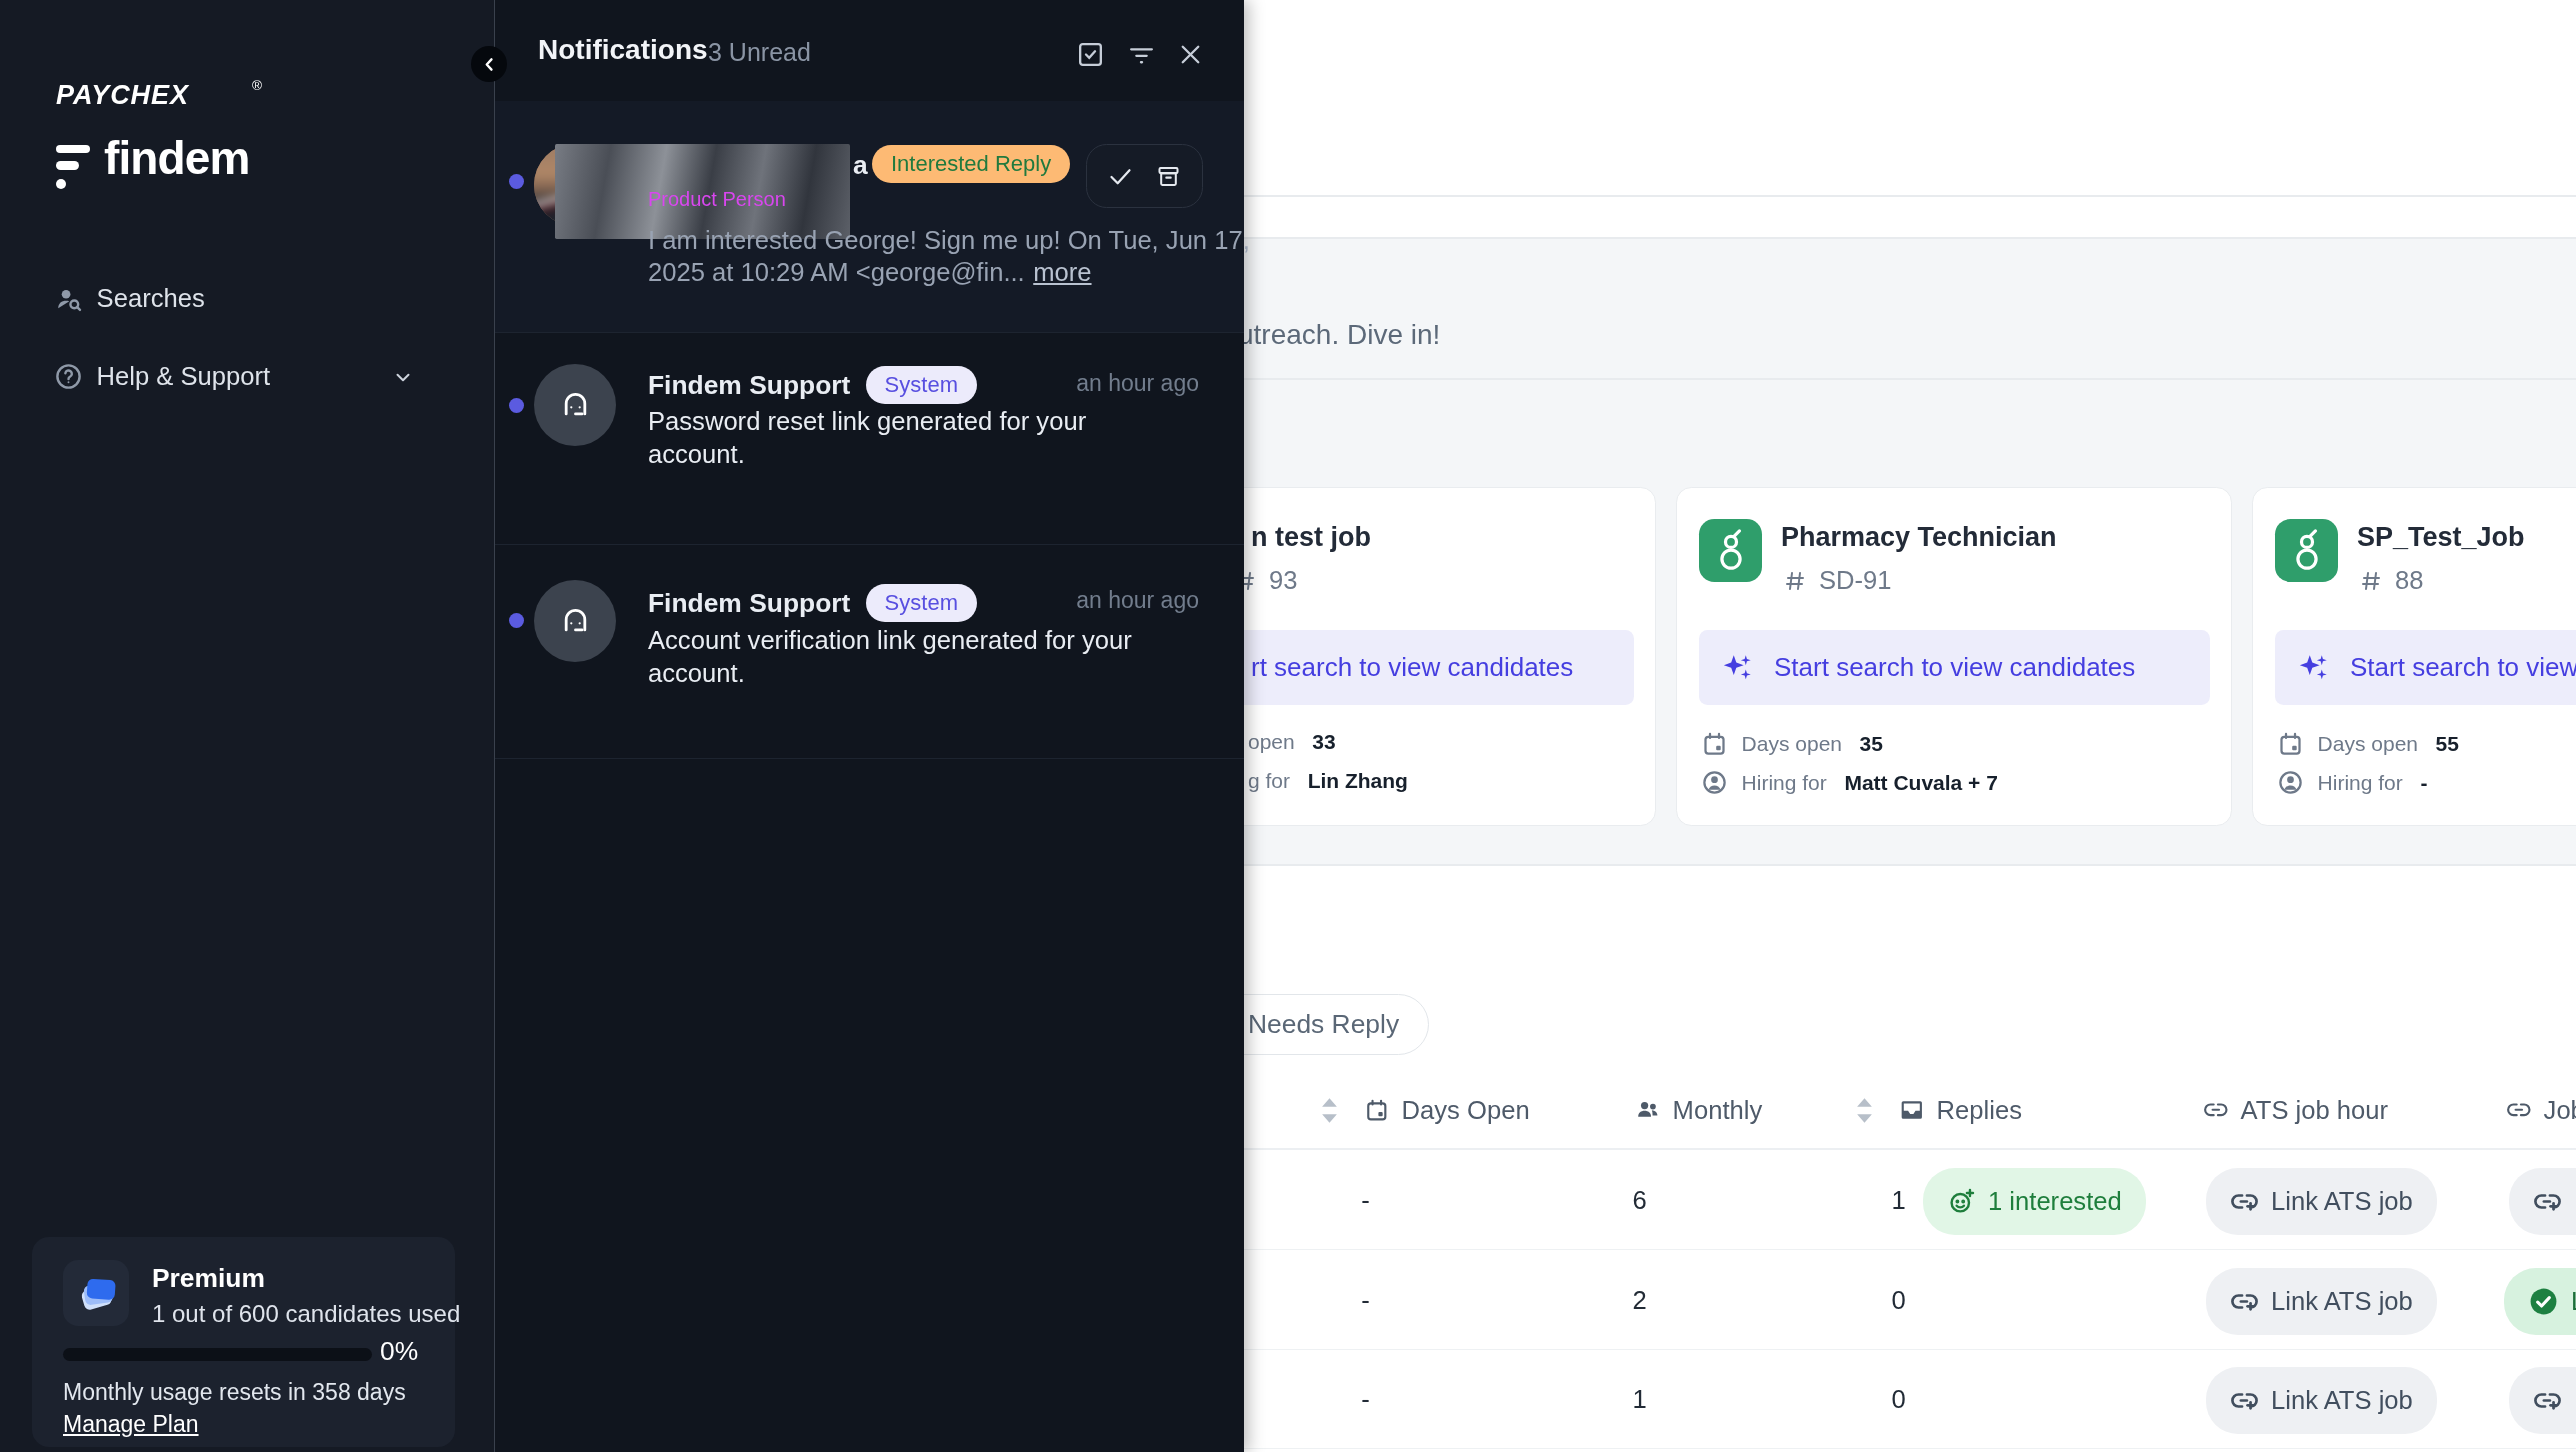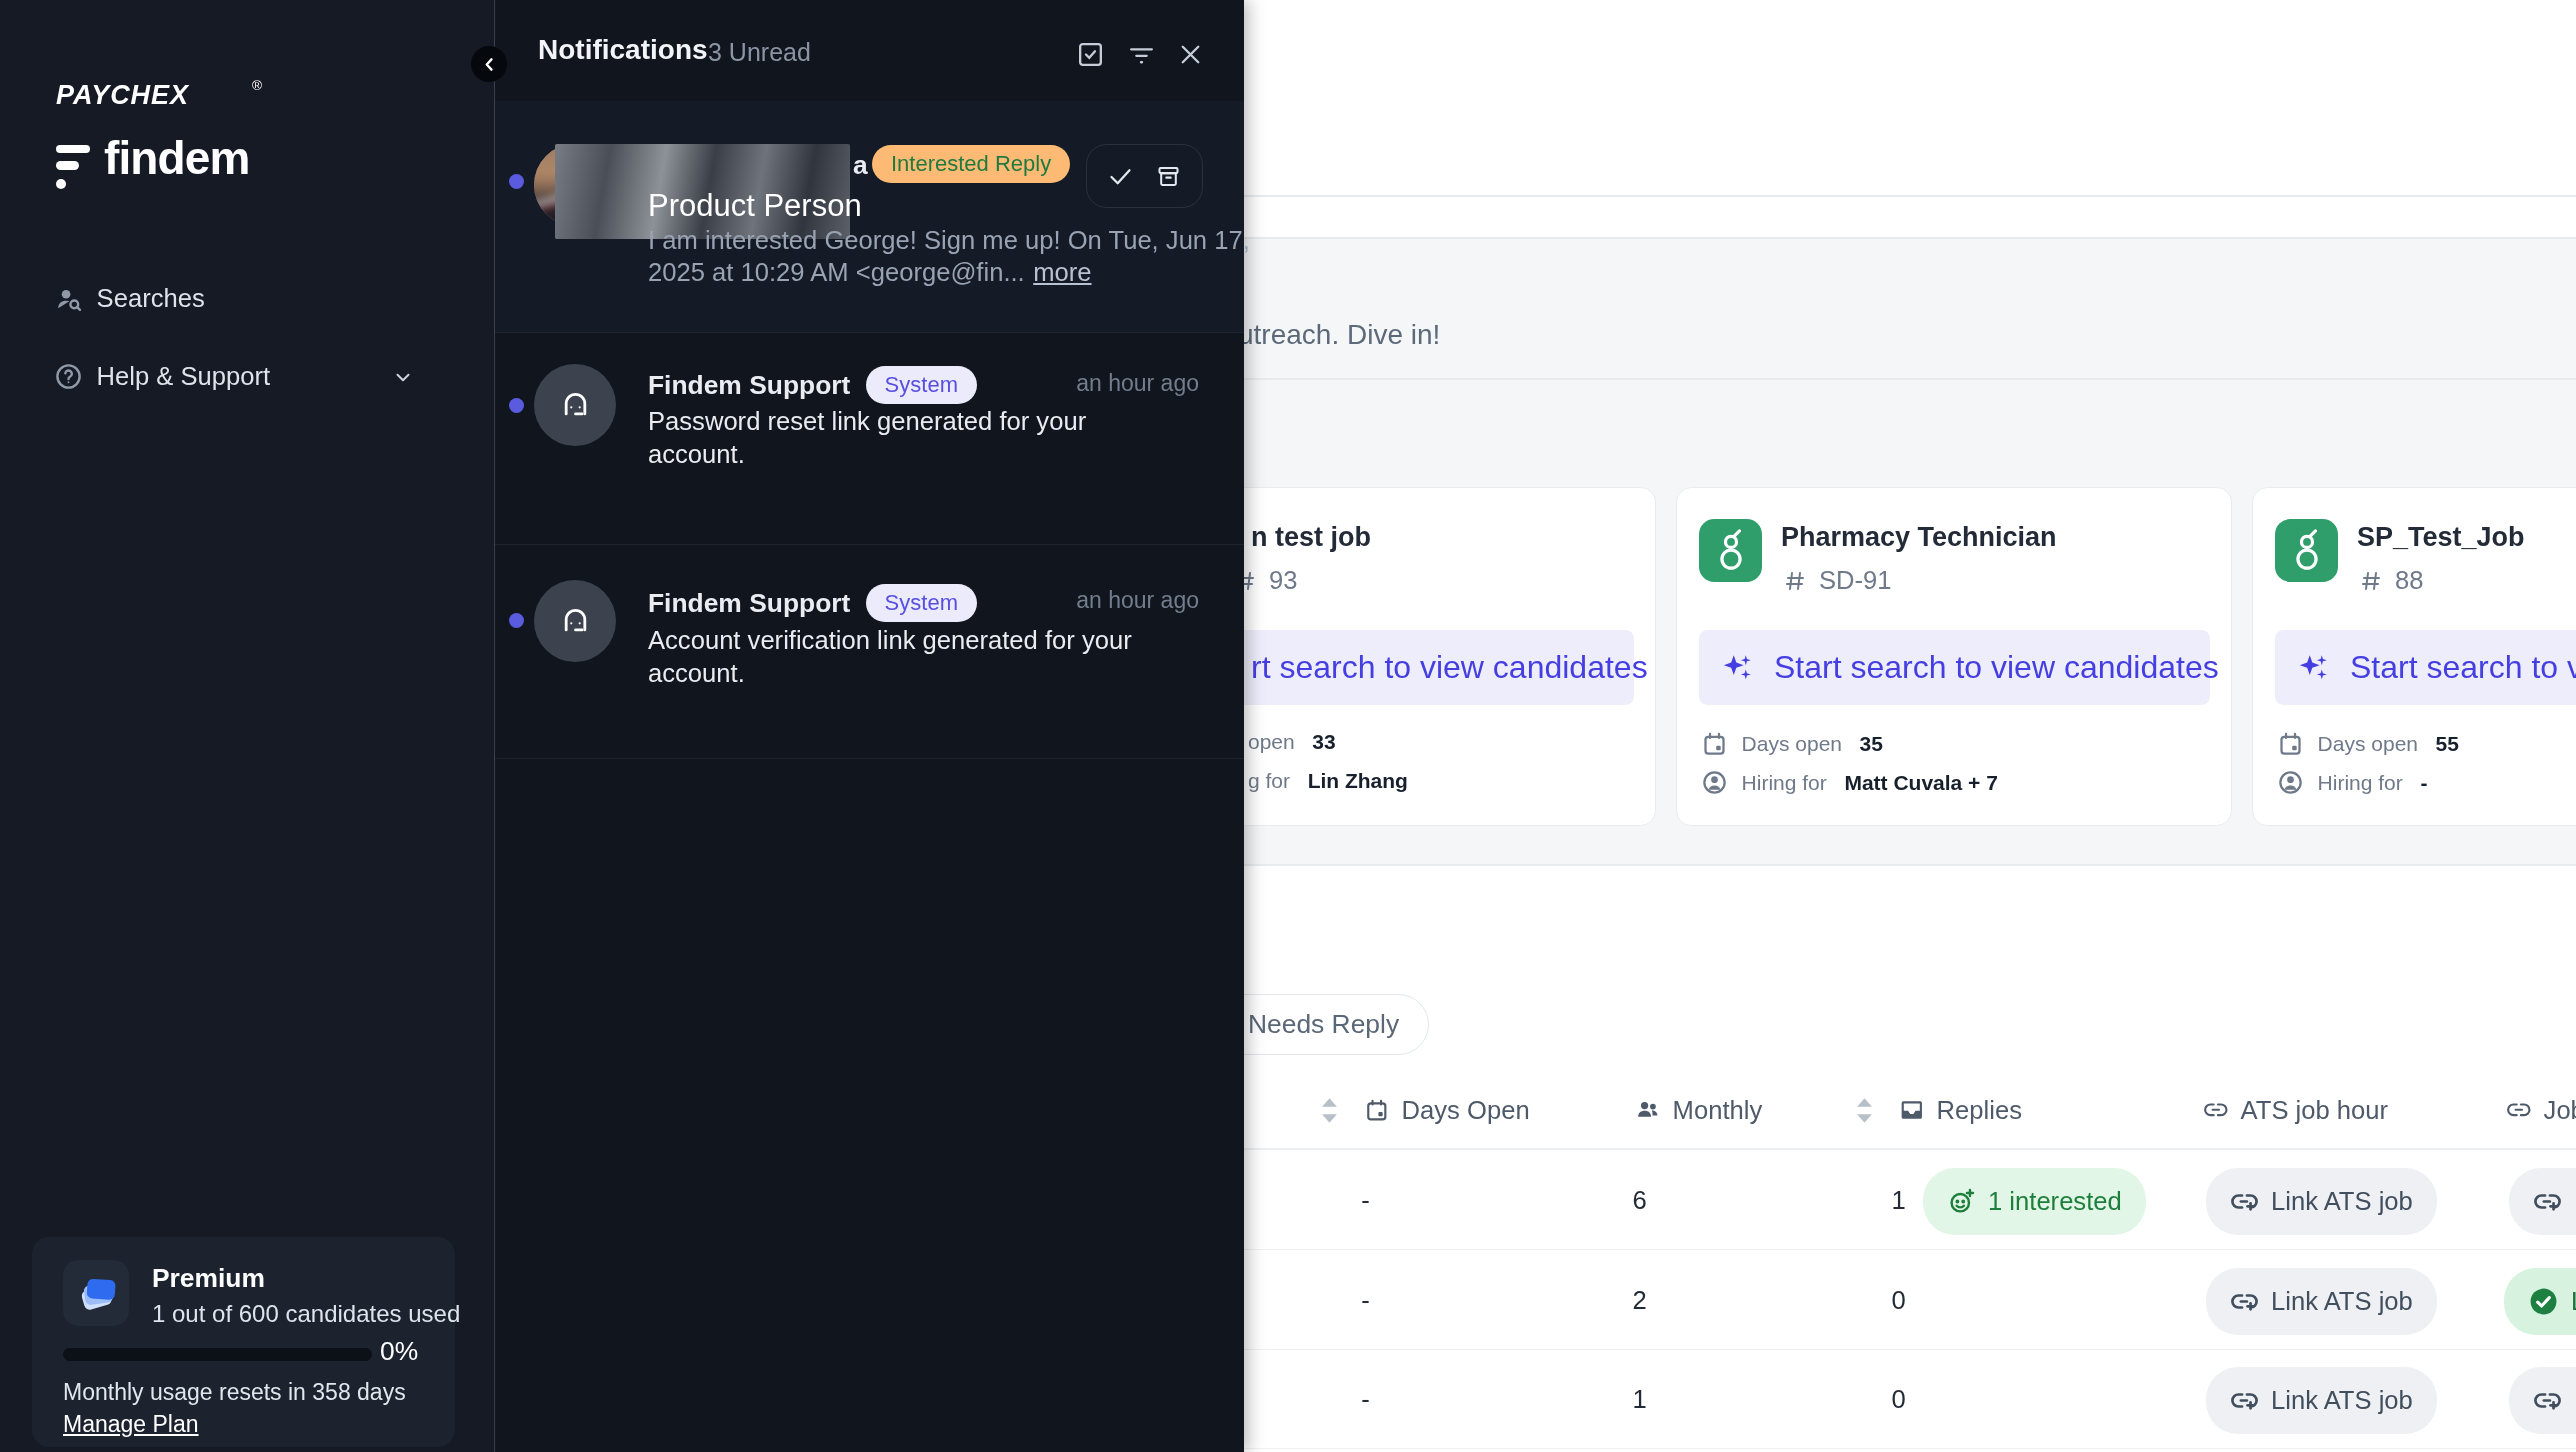--- a/index.html
+++ b/index.html
@@ -18,21 +18,21 @@
   
   .job-card {
     position:absolute; top:487px; width:556px; height:339px;
     background:#ffffff; border:1.7px solid #e9ecef; border-radius:15.3px;
   }
   .jc-tile { position:absolute; left:22px; top:31px; width:63px; height:63px; border-radius:15.3px; background:#2f9e6b; display:flex; align-items:center; justify-content:center; }
   .jc-title { position:absolute; left:104px; top:34px; font-size:27px; font-weight:bold; color:#232b38; white-space:nowrap; }
   .jc-idrow { position:absolute; left:106px; top:78px; display:flex; align-items:center; gap:12px; color:#6e7989; font-size:25.6px; }
   .jc-cta { position:absolute; left:22px; top:142px; width:511px; height:75px; border-radius:8.5px; background:#ededfb; display:flex; align-items:center; cursor:pointer; }
   .jc-cta .spark { margin-left:22px; }
-  .jc-cta .cta-label { margin-left:19px; color:#453ee0; font-size:32px; white-space:nowrap; }
+  .jc-cta .cta-label { margin-left:19px; color:#453ee0; font-size:26px; white-space:nowrap; }
   .jc-meta { position:absolute; left:24px; display:flex; align-items:center; gap:13.6px; font-size:21px; color:#6e7989; white-space:nowrap; }
   .jc-meta b { color:#17202c; font-weight:600; margin-left:4px; }
   
   .card1 .jc-title { left:150px; }
   .card1 .jc-idrow { left:132px; }
   .card1 .jc-cta .cta-label { margin-left:128px; }
   .card1 .jc-meta { left:147px; }
 
   
   .chip {
@@ -78,21 +78,21 @@
     background:
       linear-gradient(100deg, #787c84 0%, #4a4e56 18%, #8d9198 36%, #3a3e46 52%, #6f737b 68%, #31353d 84%, #5c6068 100%),
       linear-gradient(0deg, rgba(40,44,52,0.45), rgba(120,124,132,0.25));
     background-blend-mode:normal;
   }
   .n-name { font-size:26.4px; font-weight:bold; color:#e9edf3; white-space:nowrap; }
   .n-badge { height:38px; border-radius:19px; display:inline-flex; align-items:center; padding:0 19px; font-size:22px; white-space:nowrap; }
   .badge-interested { background:#fdba74; color:#217a3e; }
   .badge-system { background:#ecebfb; color:#584fe0; }
   .n-time { position:absolute; right:45px; font-size:23px; color:#727d8d; white-space:nowrap; }
-  .n-role { position:absolute; left:153px; font-size:31px; color:#ffffff; white-space:nowrap; }
+  .n-role { position:absolute; left:153px; font-size:20px; color:#d946ef; white-space:nowrap; }
   .n-msg { position:absolute; left:153px; font-size:25.6px; line-height:32px; white-space:nowrap; }
   .msg-gray { color:#99a3b3; }
   .msg-white { color:#e9edf3; }
   .more-link { color:#b9c2d0; text-decoration:underline; margin-left:8.5px; cursor:pointer; }
   .n-actions {
     position:absolute; left:591px; top:43px; width:117px; height:64px; border-radius:20.5px;
     background:#151b26; border:1.7px solid #2b323f; display:flex; align-items:center; justify-content:space-evenly;
   }
   .n-actions .aic { width:27px; height:27px; color:#e5e9ef; cursor:pointer; }
 

